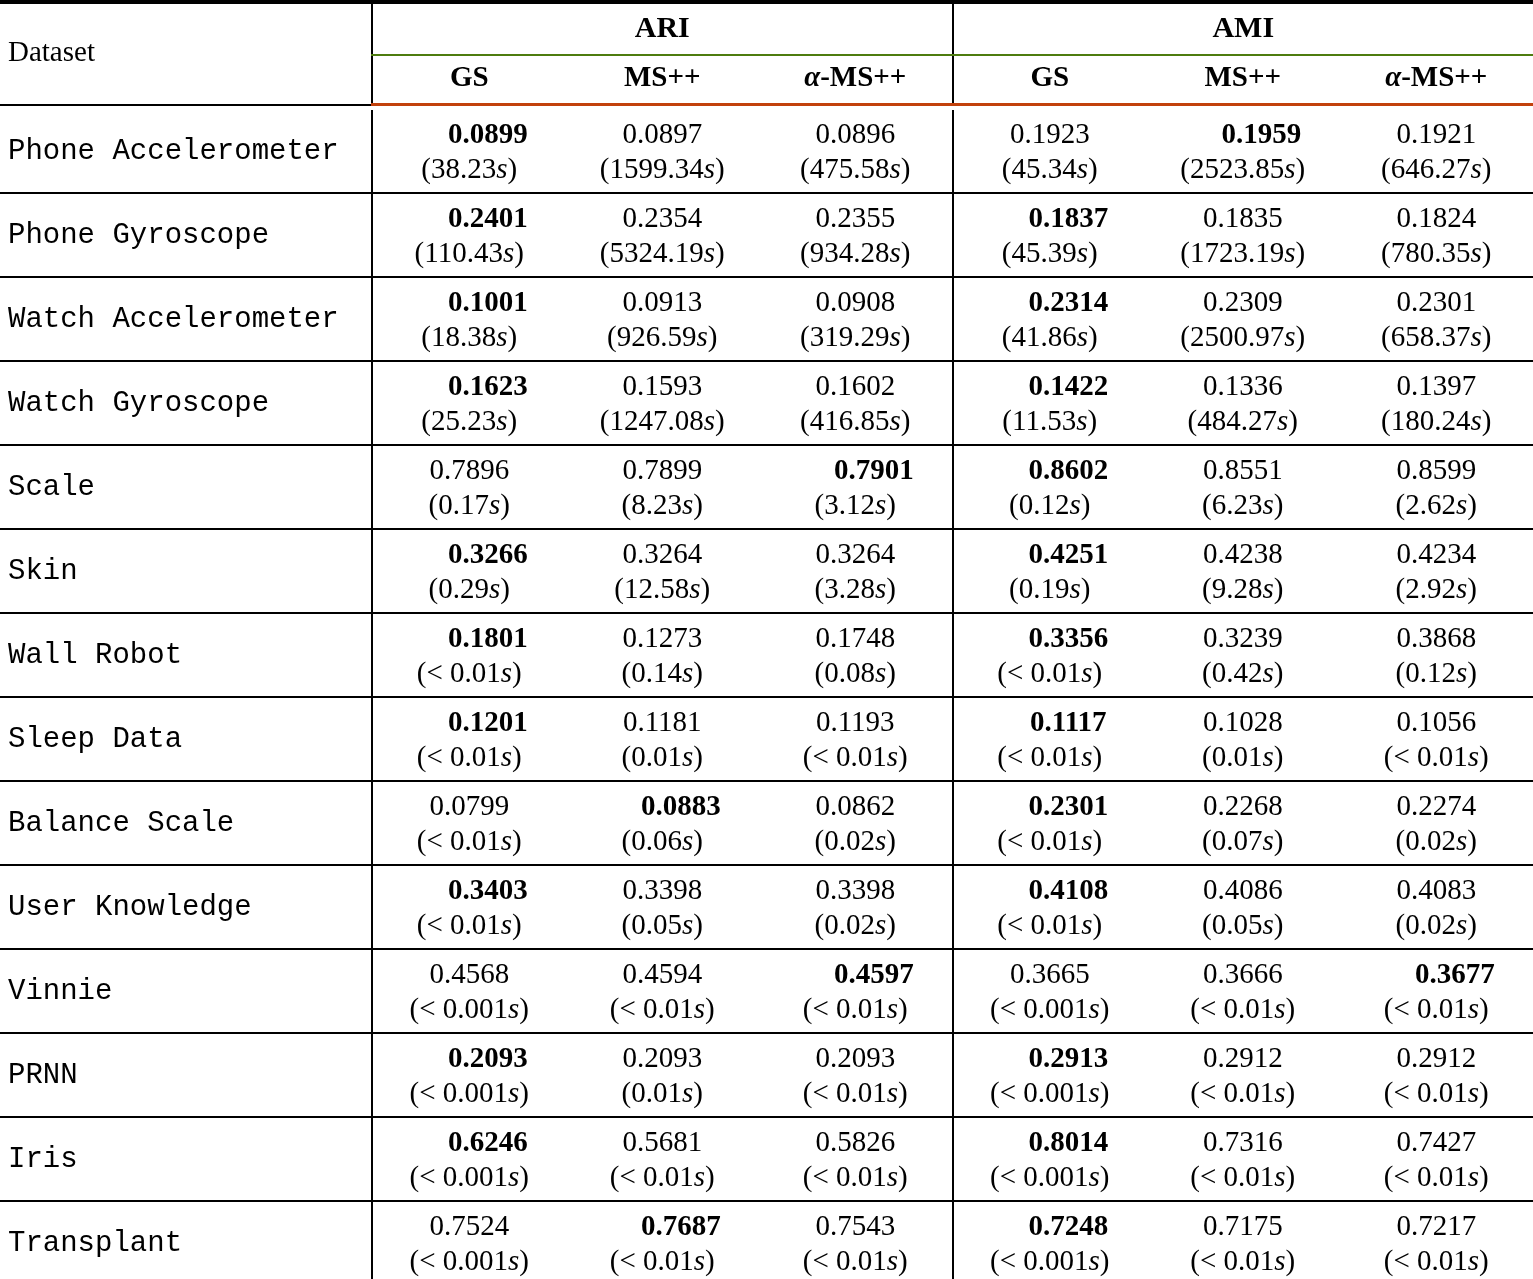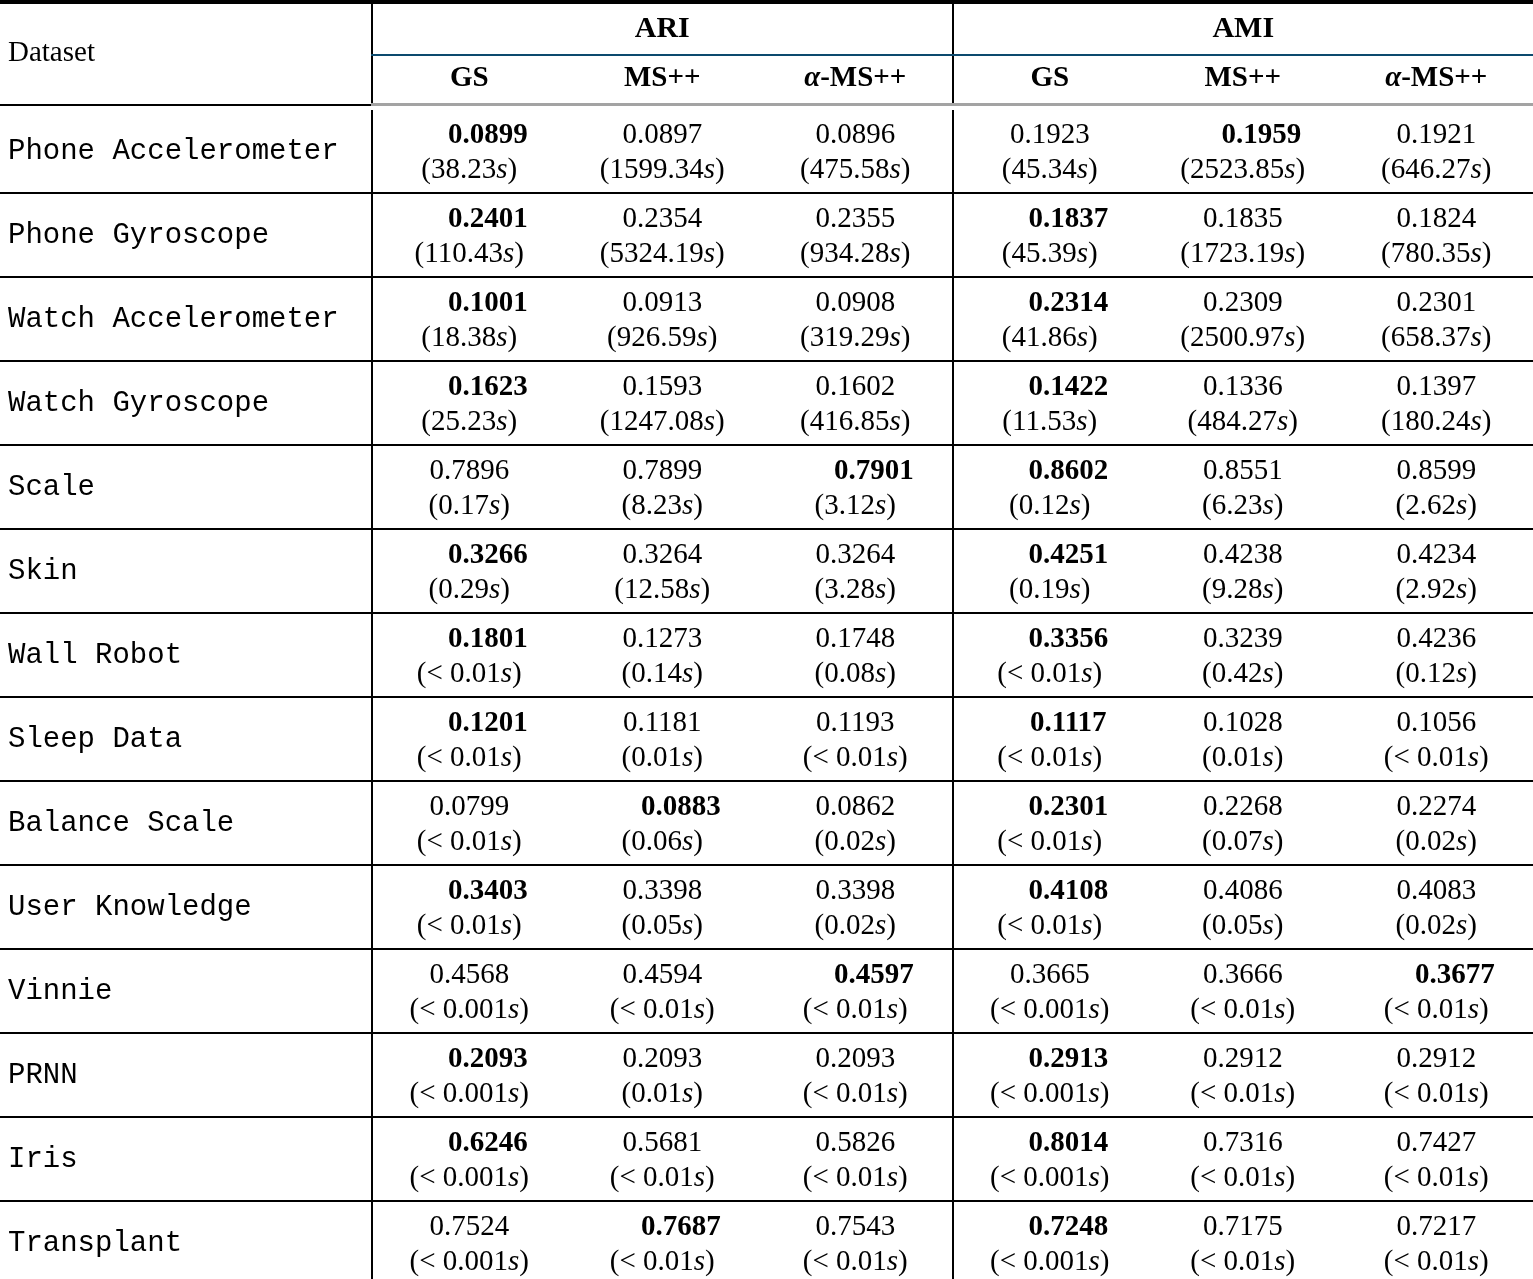--- a/index.html
+++ b/index.html
@@ -33,26 +33,26 @@
   col.c-dataset { width: 372px; }
   col.c-val     { width: 193.5px; }
 
   
   .toprule td, .toprule th { border-top: 4px solid #000; }
 
   
   tr.grp-row th { padding: 6px 0 10px 0; }
 
   
-  th.cmid { border-bottom: 2px solid #0c4a6e; }
+  th.cmid { border-bottom: 2px solid #4d7c0f; }
 
   
   tr.sub-row th {
     padding: 4px 0 10px 0;
-    border-bottom: 3px solid #a3a3a3;
+    border-bottom: 3px solid #c2410c;
     margin-top: 7px;
   }
   tr.dbl-spacer td {
     height: 4px;
     padding: 0;
     border-top: 2px solid #000;
   }
 
   
   .vl-left  { border-left: 2px solid #000; }
@@ -295,21 +295,21 @@
           </td>
           <td class="val vl-left">
             <span class="metric b">0.3356</span>
             <span class="time">(&lt; 0.01<i>s</i>)</span>
           </td>
           <td class="val">
             <span class="metric">0.3239</span>
             <span class="time">(0.42<i>s</i>)</span>
           </td>
           <td class="val">
-            <span class="metric">0.4236</span>
+            <span class="metric">0.3868</span>
             <span class="time">(0.12<i>s</i>)</span>
           </td>
         </tr>
         <tr class="datarow">
           <td class="ds">Sleep Data</td>
           <td class="val vl-left">
             <span class="metric b">0.1201</span>
             <span class="time">(&lt; 0.01<i>s</i>)</span>
           </td>
           <td class="val">

